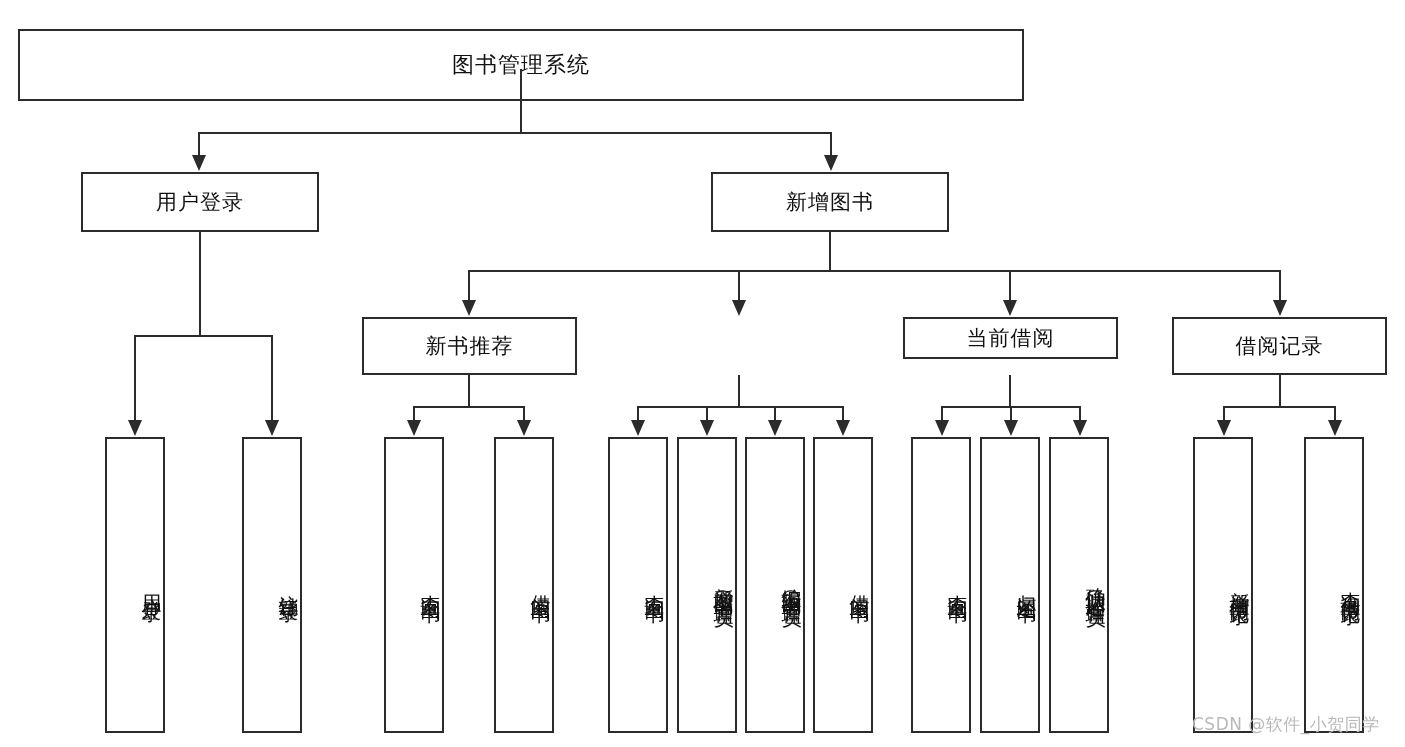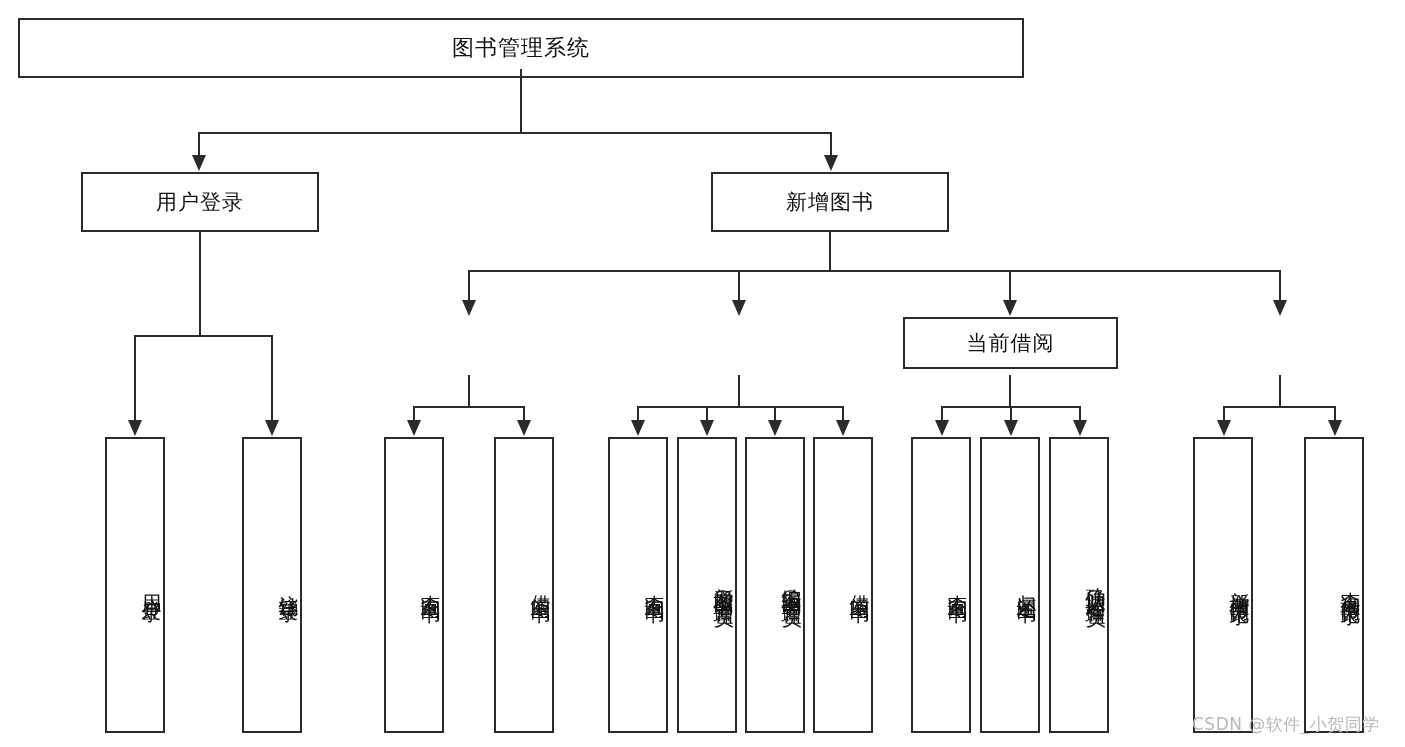--- a/index.html
+++ b/index.html
@@ -75,21 +75,21 @@
     letter-spacing:0.5px;
     white-space:nowrap;
     font-family:"DejaVu Sans","Liberation Sans",sans-serif;
   }
 </style>
 </head>
 <body>
 
 <div id="canvas">
 
-  <div class="node h root" style="left:18px;top:18px;width:1006px;height:60px;">
+  <div class="node h root" style="left:18px;top:29px;width:1006px;height:72px;">
     <span>图书管理系统</span>
   </div>
 
   <div class="vline" style="left:520px;top:69px;height:63px;"></div>
 
   <div class="hline" style="left:198px;top:132px;width:634px;"></div>
 
   <div class="vline" style="left:198px;top:132px;height:25px;"></div>
   <div class="arrow" style="left:192px;top:155px;"></div>
   <div class="vline" style="left:830px;top:132px;height:25px;"></div>
@@ -113,22 +113,28 @@
   <div class="hline" style="left:468px;top:270px;width:811px;"></div>
   <div class="vline" style="left:468px;top:270px;height:32px;"></div>
   <div class="arrow" style="left:462px;top:300px;"></div>
   <div class="vline" style="left:738px;top:270px;height:32px;"></div>
   <div class="arrow" style="left:732px;top:300px;"></div>
   <div class="vline" style="left:1009px;top:270px;height:32px;"></div>
   <div class="arrow" style="left:1003px;top:300px;"></div>
   <div class="vline" style="left:1279px;top:270px;height:32px;"></div>
   <div class="arrow" style="left:1273px;top:300px;"></div>
 
-  <div class="node h" style="left:903px;top:317px;width:215px;height:52px;">
+  <div class="node h" style="left:362px;top:317px;width:215px;height:58px;">
+    <span>新书推荐</span>
+  </div>
+  <div class="node h" style="left:903px;top:317px;width:215px;height:42px;">
     <span>当前借阅</span>
+  </div>
+  <div class="node h" style="left:1172px;top:317px;width:215px;height:58px;">
+    <span>借阅记录</span>
   </div>
 
   <div class="vline" style="left:468px;top:375px;height:31px;"></div>
   <div class="hline" style="left:413px;top:406px;width:111px;"></div>
   <div class="vline" style="left:413px;top:406px;height:16px;"></div>
   <div class="arrow" style="left:407px;top:420px;"></div>
   <div class="vline" style="left:523px;top:406px;height:16px;"></div>
   <div class="arrow" style="left:517px;top:420px;"></div>
 
   <div class="vline" style="left:738px;top:375px;height:31px;"></div>

